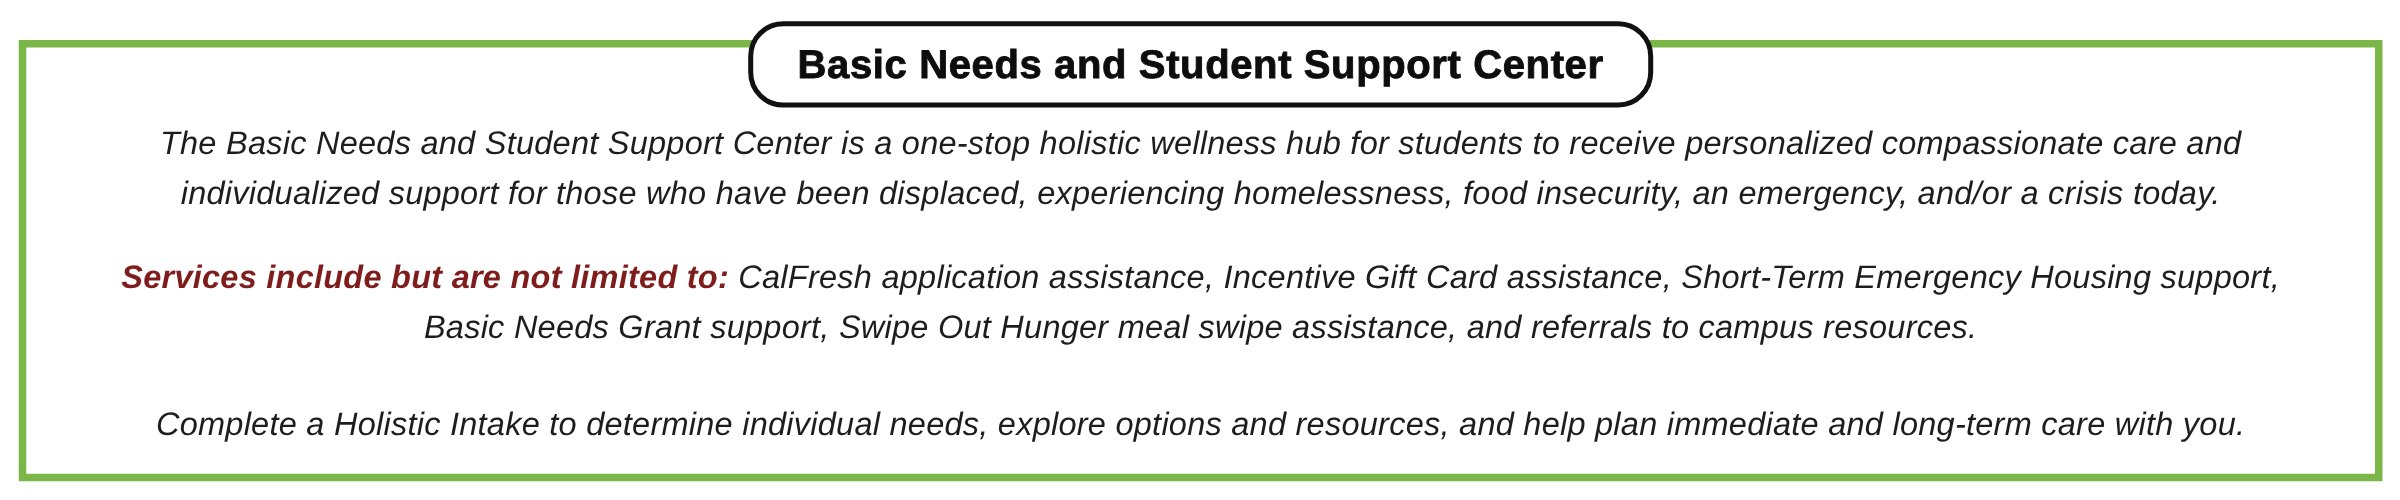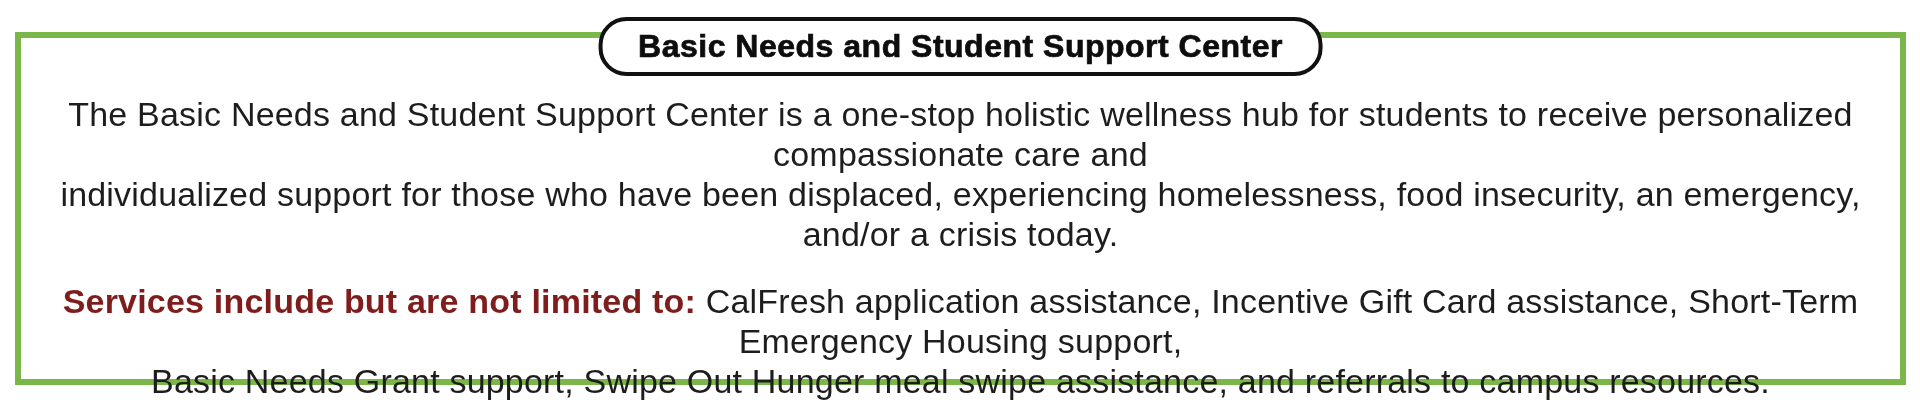--- a/index.html
+++ b/index.html
@@ -26,37 +26,38 @@
     background: #ffffff;
   }
   .title-pill {
     position: absolute;
     left: 50%;
     top: -21px;
     transform: translateX(-50%);
     background: #ffffff;
     border: 4px solid #111111;
     border-radius: 28px;
-    padding: 7px 36px;
+    padding: 12px 36px;
     white-space: nowrap;
     z-index: 2;
   }
   .title-text {
     font-size: 32px;
     font-weight: bold;
     color: #0d0d0d;
     letter-spacing: 0.5px;
     -webkit-text-stroke: 0.7px #0d0d0d;
   }
   .content {
     padding-top: 56px;
     text-align: center;
-    font-size: 34px;
+    font-size: 26px;
     line-height: 40px;
     color: #1d1d1d;
+    font-style: italic;
   }
   .para {
     white-space: pre-line;
     letter-spacing: 0.2px;
   }
   .para-services { margin-top: 27px; }
   .para-intake   { margin-top: 38px; }
   .bold-lead { font-weight: bold; color: #7f1d1d; }
 </style>
 </head>
@@ -69,16 +70,17 @@
       <span class="title-text">Basic Needs and Student Support Center</span>
     </div>
 
     <div class="content">
       <p class="para para-intro">The Basic Needs and Student Support Center is a one-stop holistic wellness hub for students to receive personalized compassionate care and
 individualized support for those who have been displaced, experiencing homelessness, food insecurity, an emergency, and/or a crisis today.</p>
 
       <p class="para para-services"><span class="bold-lead">Services include but are not limited to:</span><span> CalFresh application assistance, Incentive Gift Card assistance, Short-Term Emergency Housing support,
 Basic Needs Grant support, Swipe Out Hunger meal swipe assistance, and referrals to campus resources.</span></p>
 
+      <p class="para para-intake">Complete a Holistic Intake to determine individual needs, explore options and resources, and help plan immediate and long-term care with you.</p>
     </div>
 
   </div>
 </div>
 
 </body></html>

